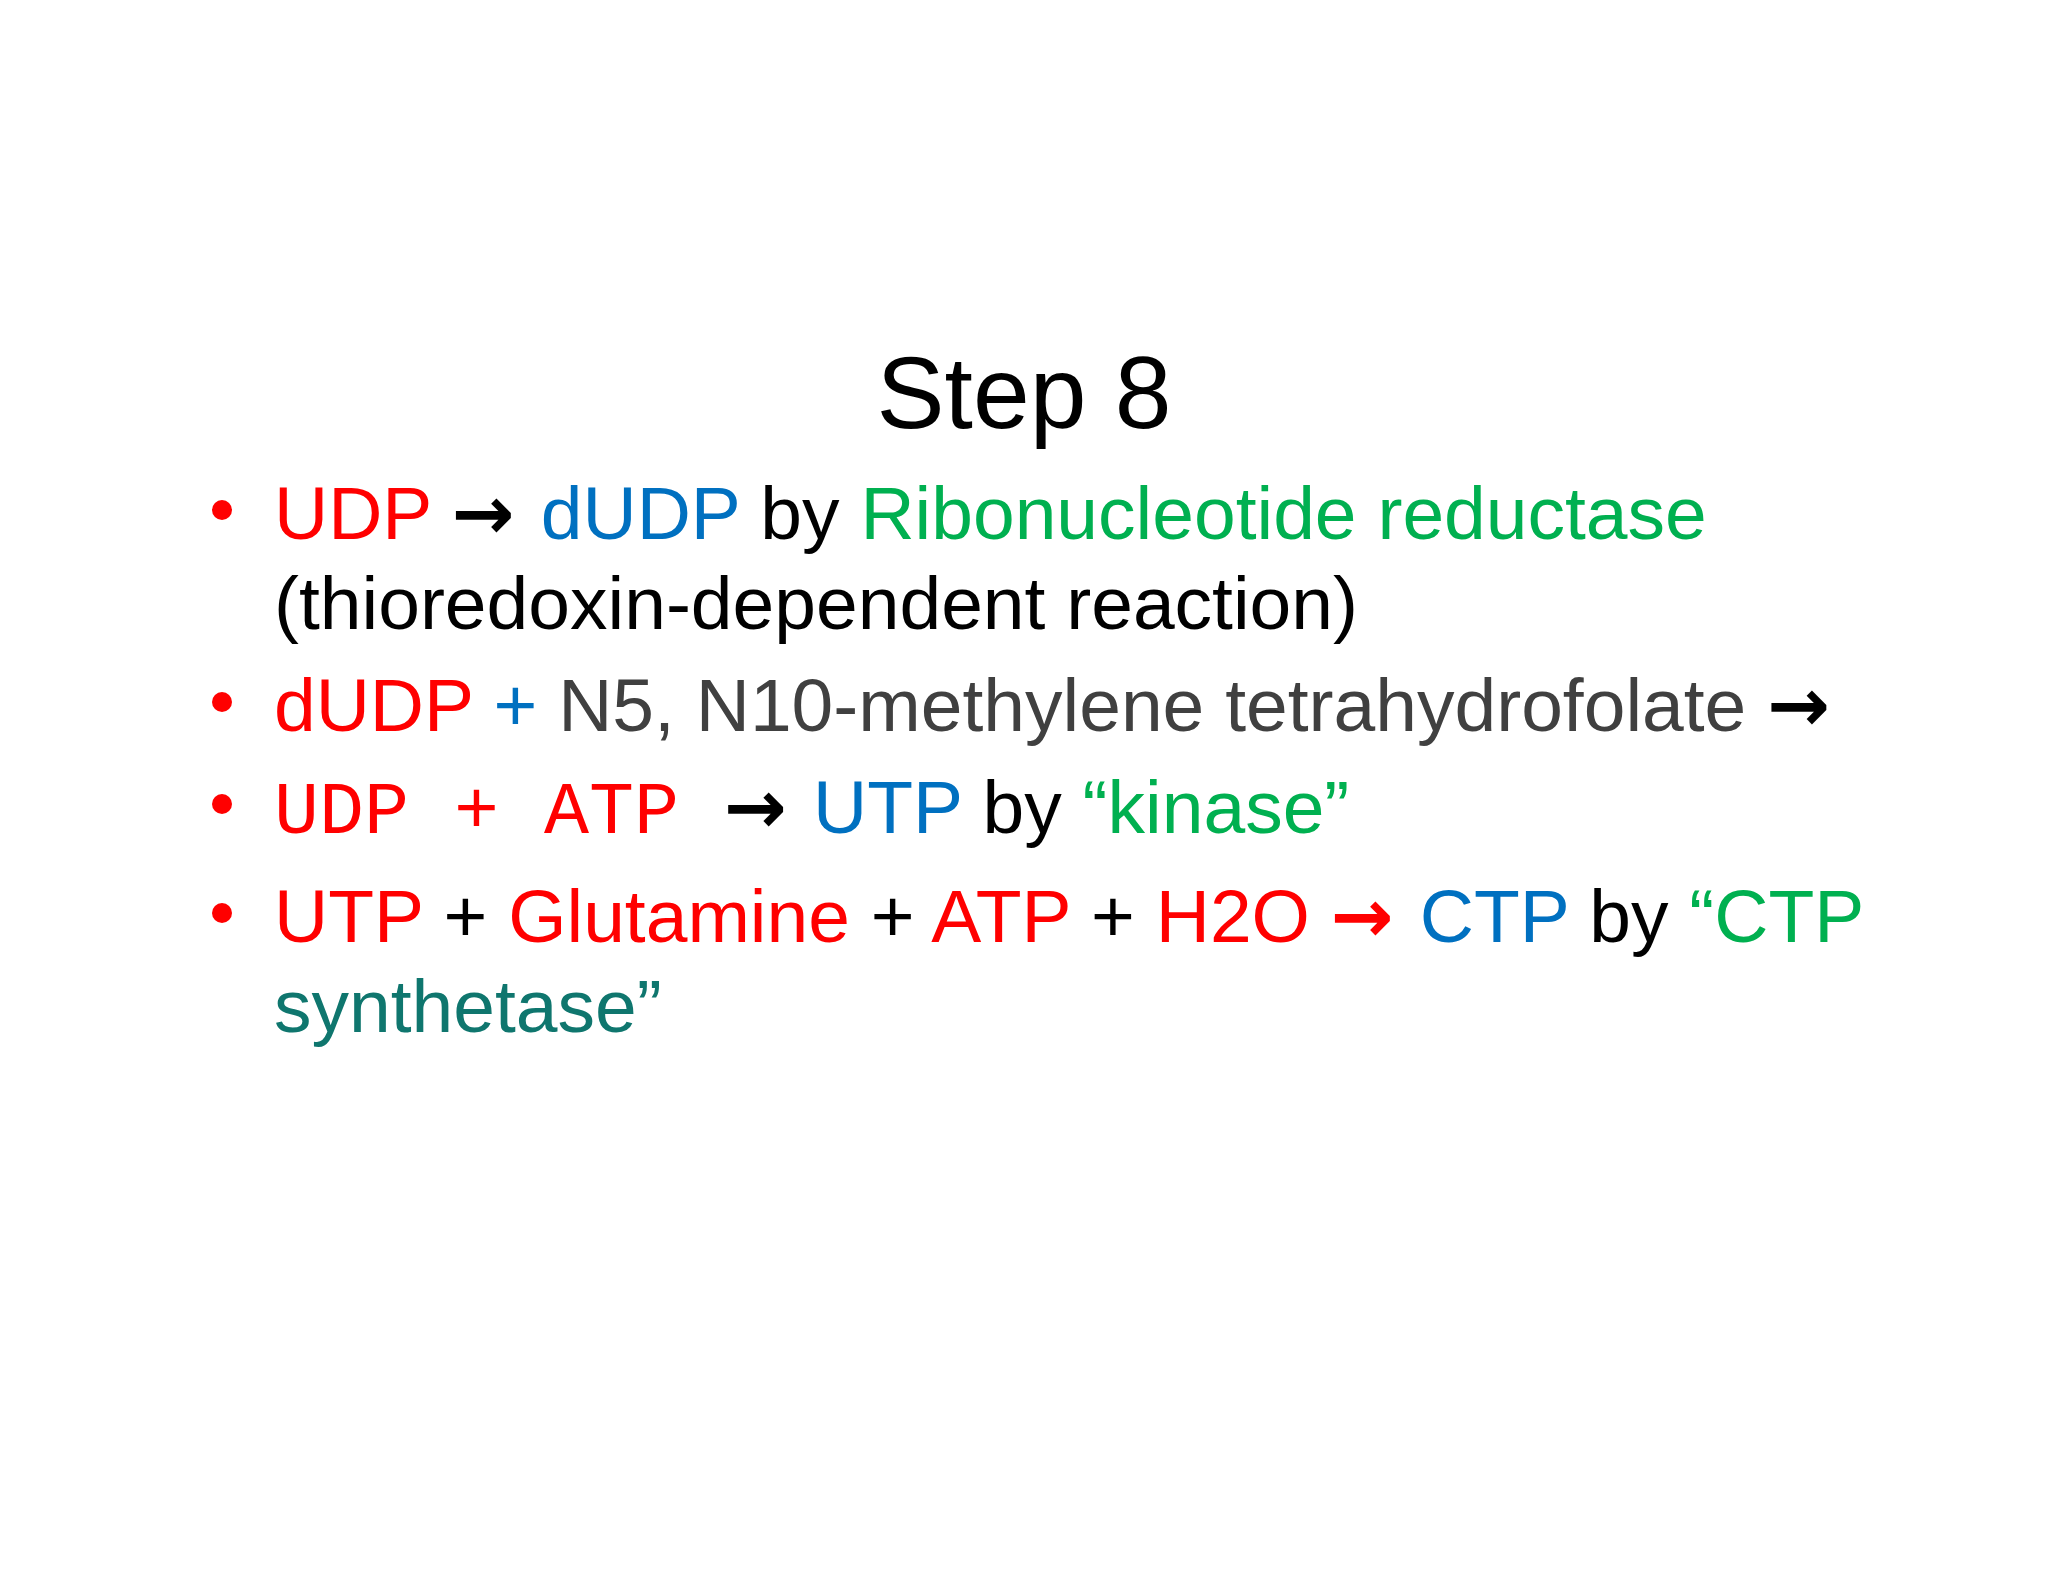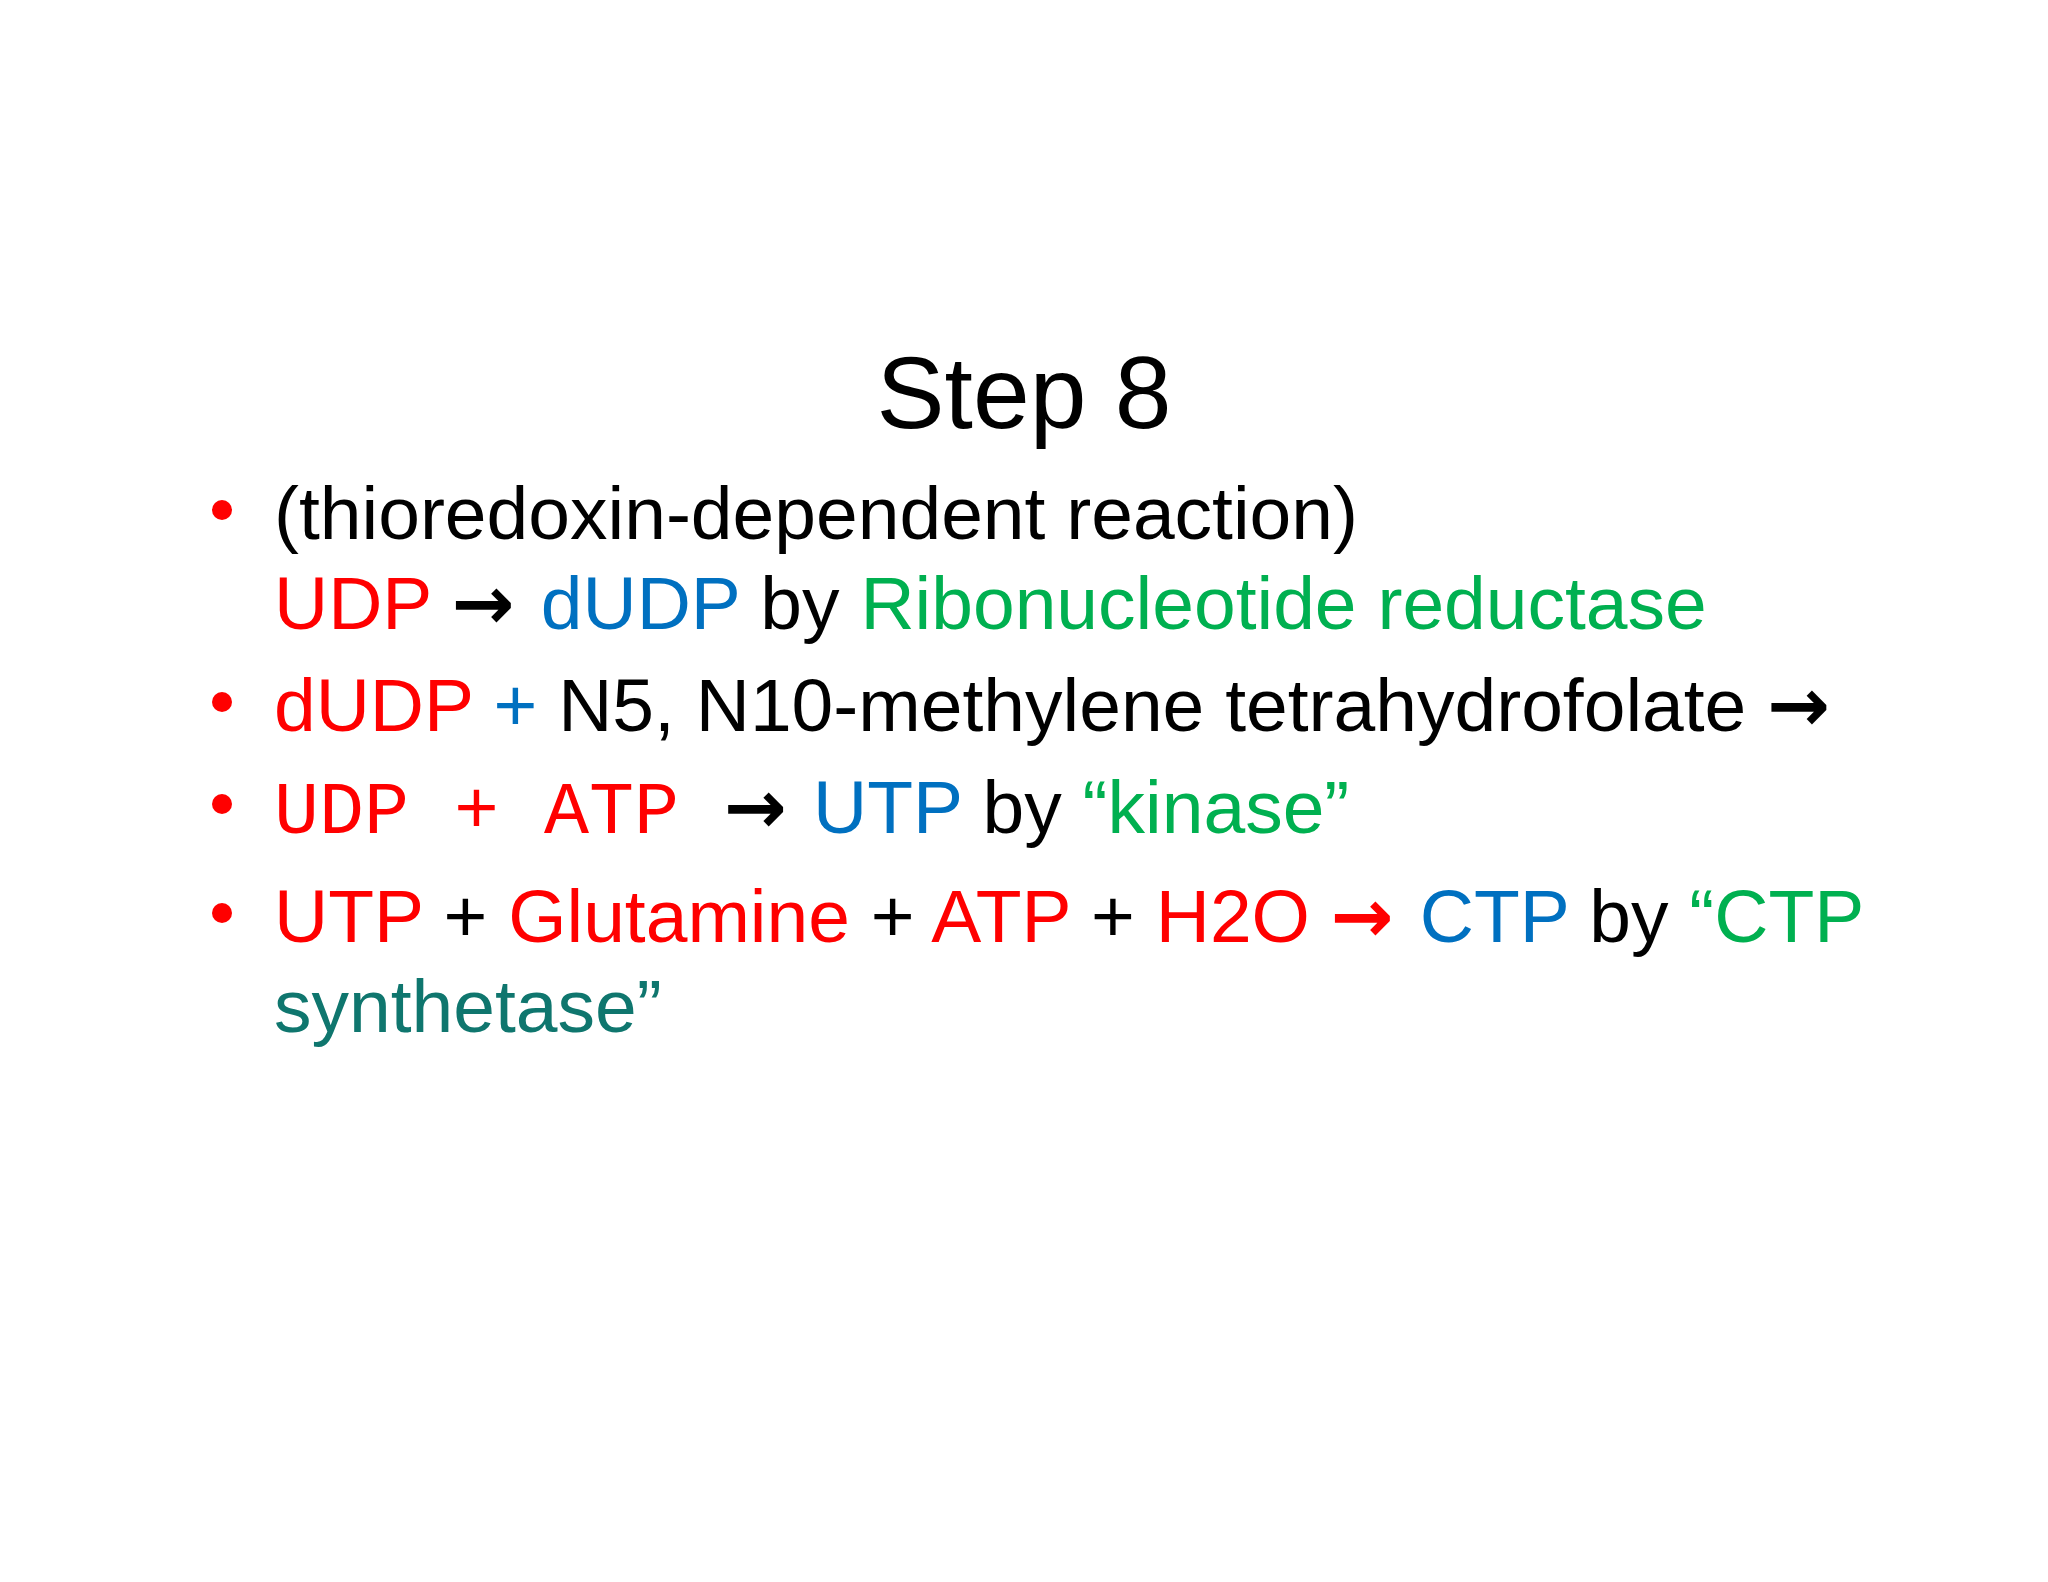--- a/index.html
+++ b/index.html
@@ -61,31 +61,31 @@
 
 <div class="slide" style="background: rgb(255, 255, 255);">
 
   <h1 class="title">Step 8</h1>
 
   <ul class="bullet-list">
 
     <li class="bullet-item">
       <span class="dot" style="color: rgb(255, 0, 0);"></span>
       <div class="line">
-        <span class="seg" style="color: rgb(0, 0, 0);">(thioredoxin-dependent reaction)</span>
+        <span class="seg" style="color: rgb(255, 0, 0);">UDP </span><span class="seg arrow" style="color: rgb(0, 0, 0);">→ </span><span class="seg" style="color: rgb(0, 112, 192);">dUDP </span><span class="seg" style="color: rgb(0, 0, 0);">by </span><span class="seg" style="color: rgb(0, 176, 80);">Ribonucleotide reductase</span>
       </div>
       <div class="line">
-        <span class="seg" style="color: rgb(255, 0, 0);">UDP </span><span class="seg arrow" style="color: rgb(0, 0, 0);">→ </span><span class="seg" style="color: rgb(0, 112, 192);">dUDP </span><span class="seg" style="color: rgb(0, 0, 0);">by </span><span class="seg" style="color: rgb(0, 176, 80);">Ribonucleotide reductase</span>
+        <span class="seg" style="color: rgb(0, 0, 0);">(thioredoxin-dependent reaction)</span>
       </div>
     </li>
 
     <li class="bullet-item">
       <span class="dot" style="color: rgb(255, 0, 0);"></span>
       <div class="line">
-        <span class="seg" style="color: rgb(255, 0, 0);">dUDP </span><span class="seg" style="color: rgb(0, 112, 192);">+ </span><span class="seg" style="color: #000000;">N5, N10-methylene tetrahydrofolate </span><span class="seg arrow" style="color: rgb(0, 0, 0);">→</span>
+        <span class="seg" style="color: rgb(255, 0, 0);">dUDP </span><span class="seg" style="color: rgb(0, 112, 192);">+ </span><span class="seg" style="color: #404040;">N5, N10-methylene tetrahydrofolate </span><span class="seg arrow" style="color: rgb(0, 0, 0);">→</span>
       </div>
     </li>
 
     <li class="bullet-item">
       <span class="dot" style="color: rgb(255, 0, 0);"></span>
       <div class="line">
         <span class="seg" style="color: rgb(255, 0, 0); font-family: Liberation Mono, monospace;">UDP + ATP </span><span class="seg arrow" style="color: rgb(0, 0, 0);">→ </span><span class="seg" style="color: rgb(0, 112, 192);">UTP </span><span class="seg" style="color: rgb(0, 0, 0);">by </span><span class="seg" style="color: rgb(0, 176, 80);">“kinase”</span>
       </div>
     </li>
 

